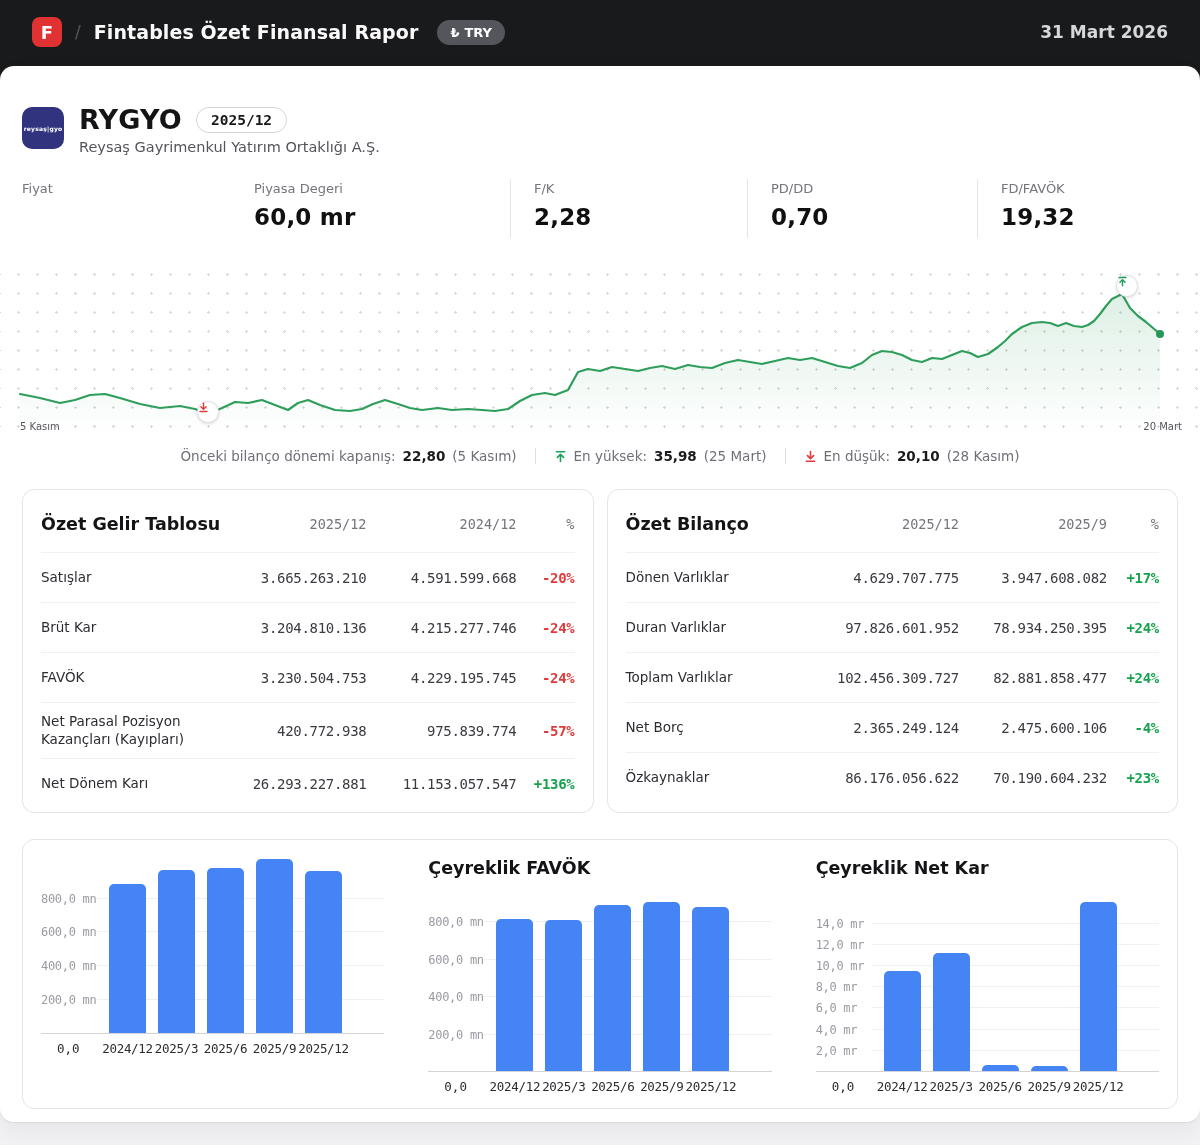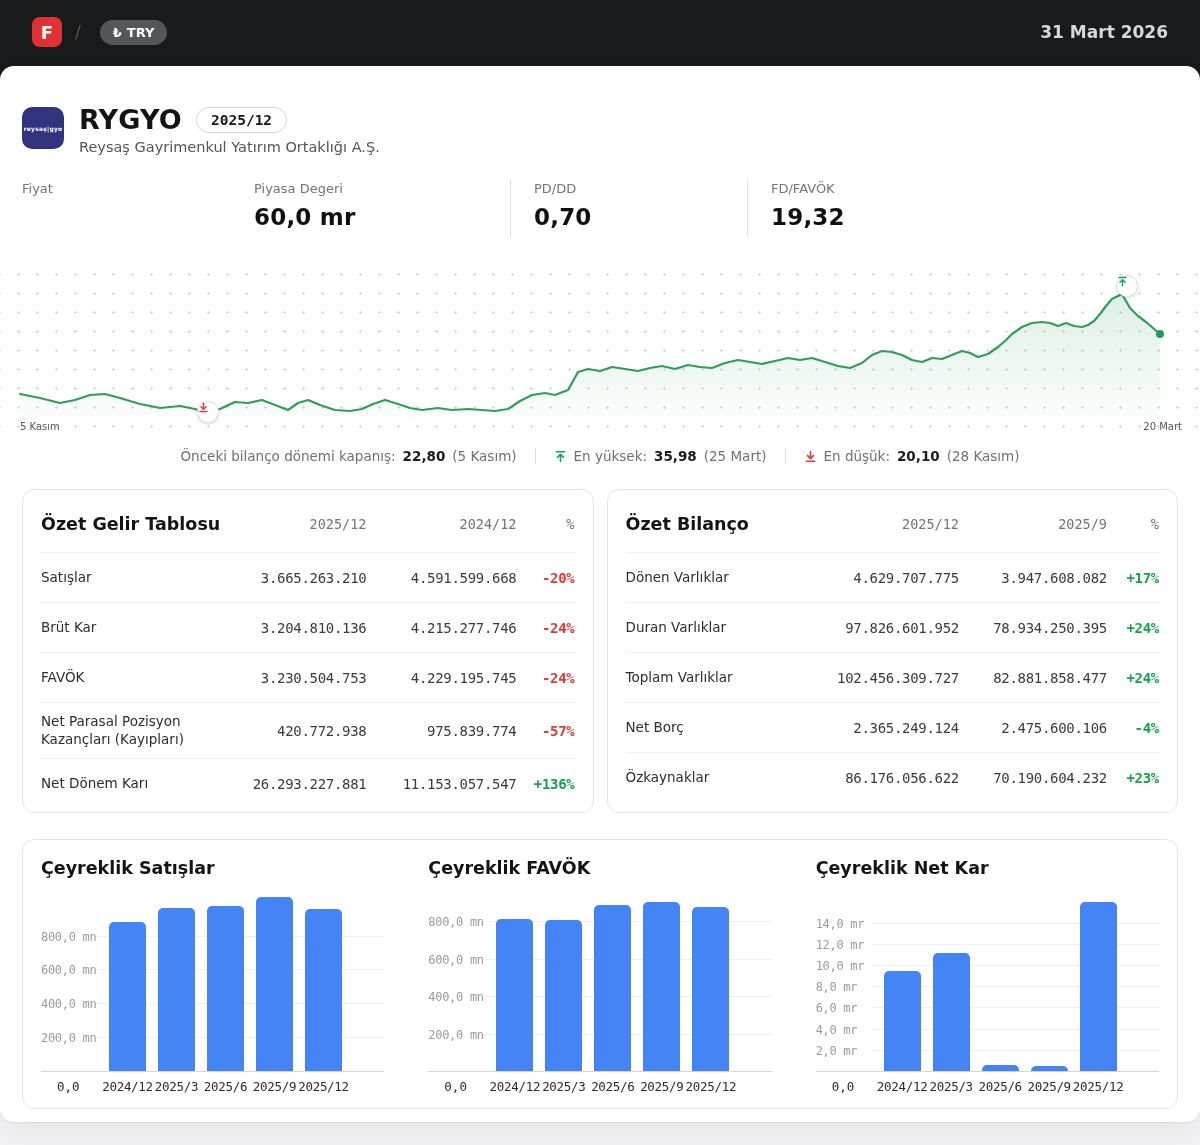--- a/index.html
+++ b/index.html
@@ -103,20 +103,21 @@
     font-size:12.5px; color:#2b2b30; }
   .icon-svg{ display:block; }
 </style>
 </head>
 <body>
 
 <header class="topbar">
   <div class="topbar-left">
     <div class="brand-logo">F</div>
     <span class="crumb-sep">/</span>
+    <h1 class="topbar-title">Fintables Özet Finansal Rapor</h1>
     <span class="currency-badge">
       <span>₺</span>
       <span>TRY</span>
     </span>
   </div>
   <div class="topbar-date">31 Mart 2026</div>
 </header>
 
 <main class="card">
 
@@ -131,20 +132,24 @@
     </div>
   </section>
 
   <section class="stats">
     <div class="stat">
       <div class="stat-label">Fiyat</div>
     </div>
     <div class="stat">
       <div class="stat-label">Piyasa Degeri</div>
       <div class="stat-value">60,0 mr</div>
+    </div>
+    <div class="stat divided">
+      <div class="stat-label">F/K</div>
+      <div class="stat-value">2,28</div>
     </div>
     <div class="stat divided">
       <div class="stat-label">PD/DD</div>
       <div class="stat-value">0,70</div>
     </div>
     <div class="stat divided">
       <div class="stat-label">FD/FAVÖK</div>
       <div class="stat-value">19,32</div>
     </div>
   </section>
@@ -296,21 +301,20 @@
             <div class="tval">70.190.604.232</div>
             <div class="tpct green">+23%</div>
           </div>
         </div>
     </div>
   </section>
 
   <section class="qcard">
     <div class="qgrid" id="quarter-grid">
         <div class="mini-chart">
-          <h3 class="mc-title">Çeyreklik Satışlar</h3>
           <div class="mc-plot">
             <div class="grid-line" style="bottom: 33.8462px;"></div>
             <span class="ytick" style="bottom: 33.8462px;">200,0 mn</span>
             <div class="grid-line" style="bottom: 67.6923px;"></div>
             <span class="ytick" style="bottom: 67.6923px;">400,0 mn</span>
             <div class="grid-line" style="bottom: 101.538px;"></div>
             <span class="ytick" style="bottom: 101.538px;">600,0 mn</span>
             <div class="grid-line" style="bottom: 135.385px;"></div>
             <span class="ytick" style="bottom: 135.385px;">800,0 mn</span>
             <div class="baseline"></div>

